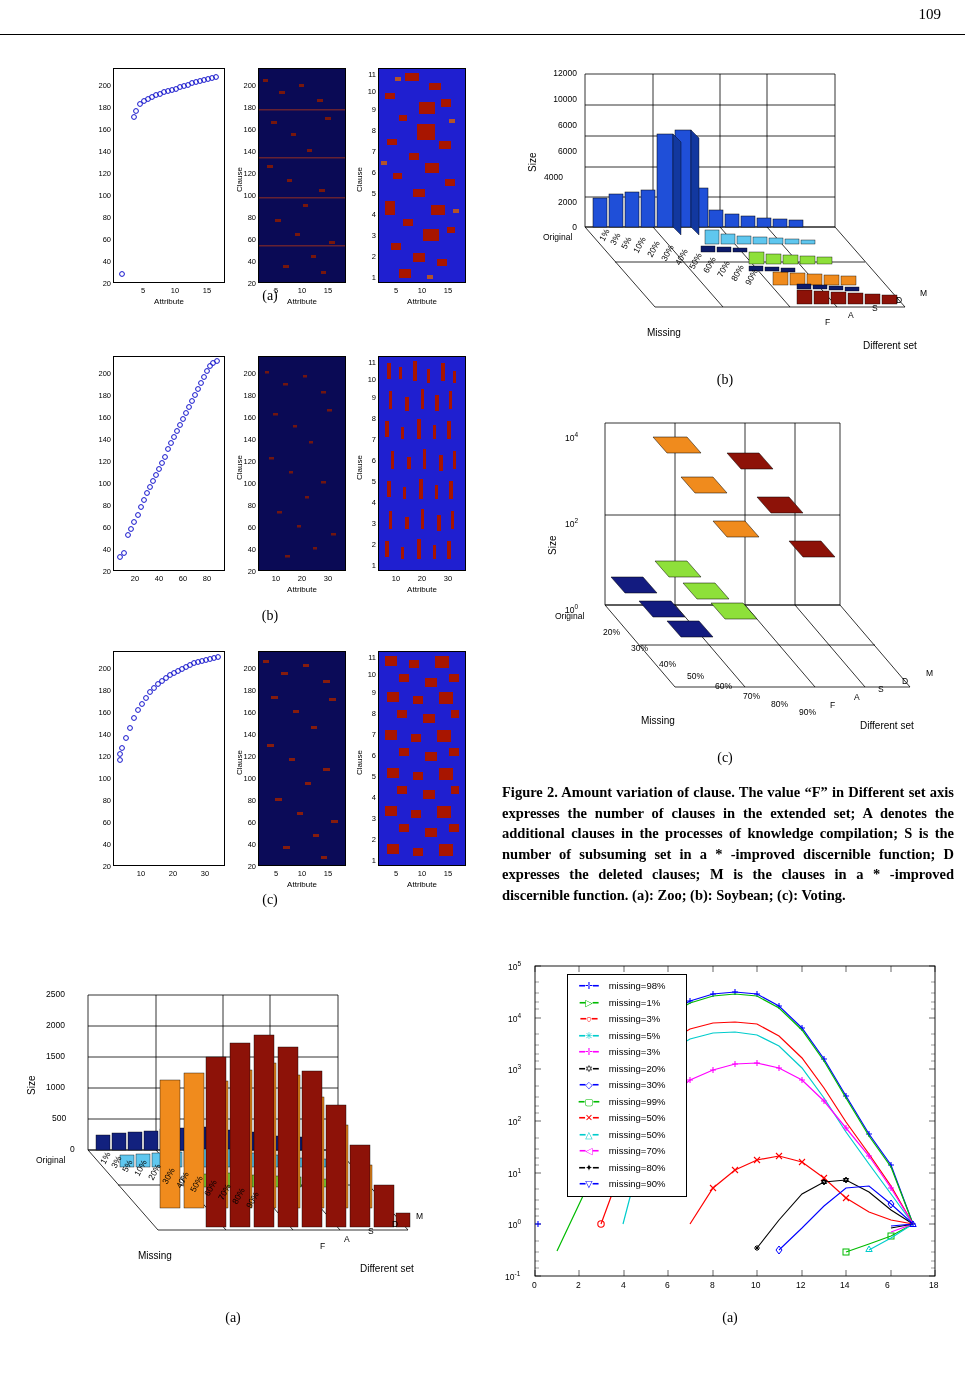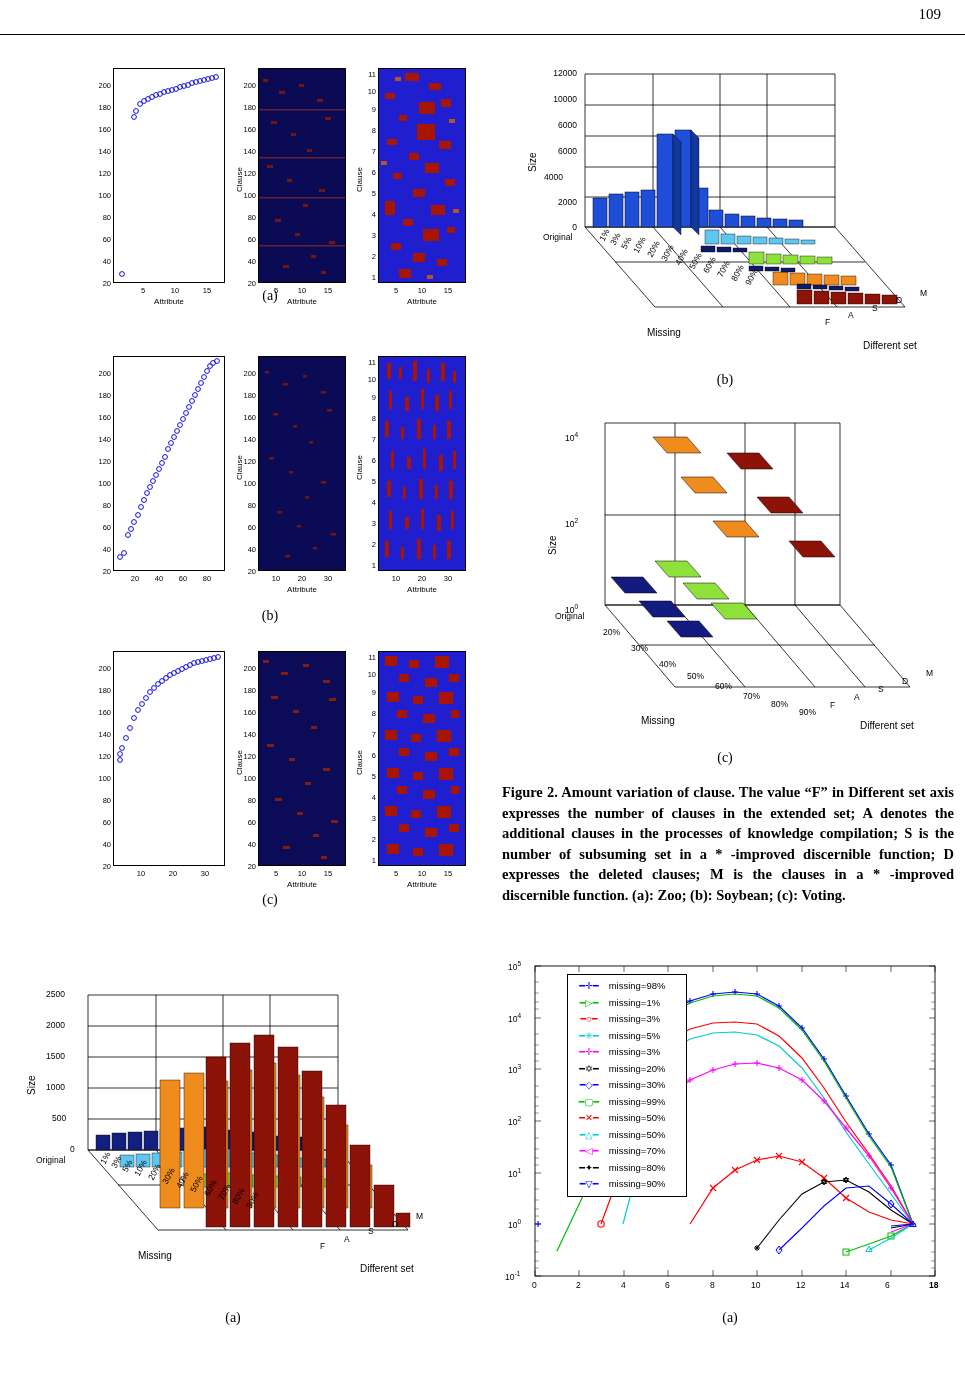--- a/index.html
+++ b/index.html
@@ -1082,21 +1082,21 @@
     <div style="position:absolute; left:0; top:0;">
       <span class="tick3" style="left:27px; top:322px; position:absolute;">0</span>
       <span class="tick3" style="left:71px; top:322px; position:absolute;">2</span>
       <span class="tick3" style="left:116px; top:322px; position:absolute;">4</span>
       <span class="tick3" style="left:160px; top:322px; position:absolute;">6</span>
       <span class="tick3" style="left:205px; top:322px; position:absolute;">8</span>
       <span class="tick3" style="left:246px; top:322px; position:absolute;">10</span>
       <span class="tick3" style="left:291px; top:322px; position:absolute;">12</span>
       <span class="tick3" style="left:335px; top:322px; position:absolute;">14</span>
       <span class="tick3" style="left:380px; top:322px; position:absolute;">6</span>
-      <span class="tick3" style="left:424px; top:322px; position:absolute;font-weight:bold;">18</span>
+      <span class="tick3" style="left:424px; top:322px; position:absolute;">18</span>
     </div>
 
     <div class="legend" style="left:62px; top:16px; width:120px;">
       <div class="row">
         <span class="sym" style="color:#0000ff">━✛━</span>
         <span class="txt">missing=98%</span>
       </div>
       <div class="row">
         <span class="sym" style="color:#00bb00">━▷━</span>
         <span class="txt">missing=1%</span>

